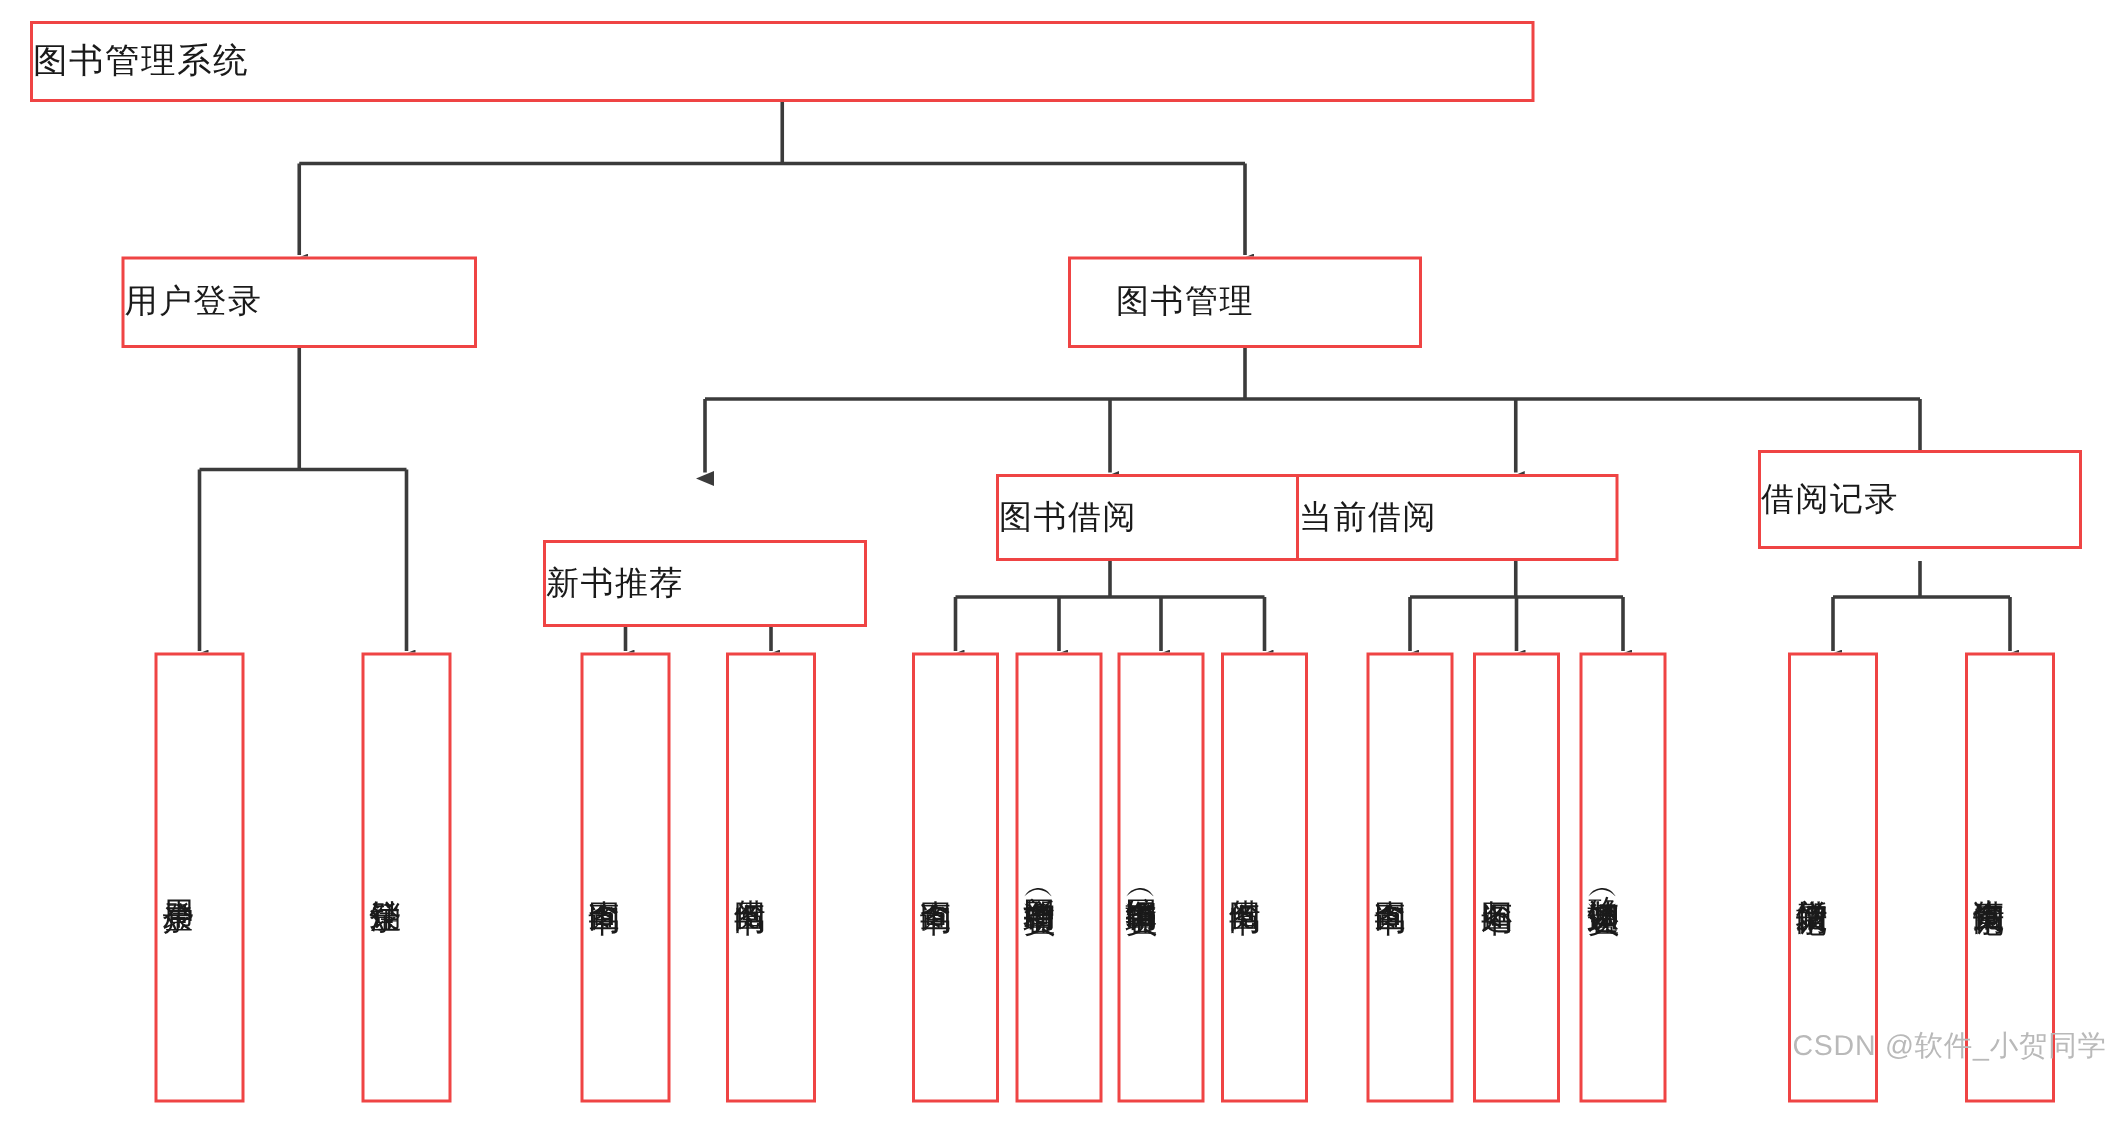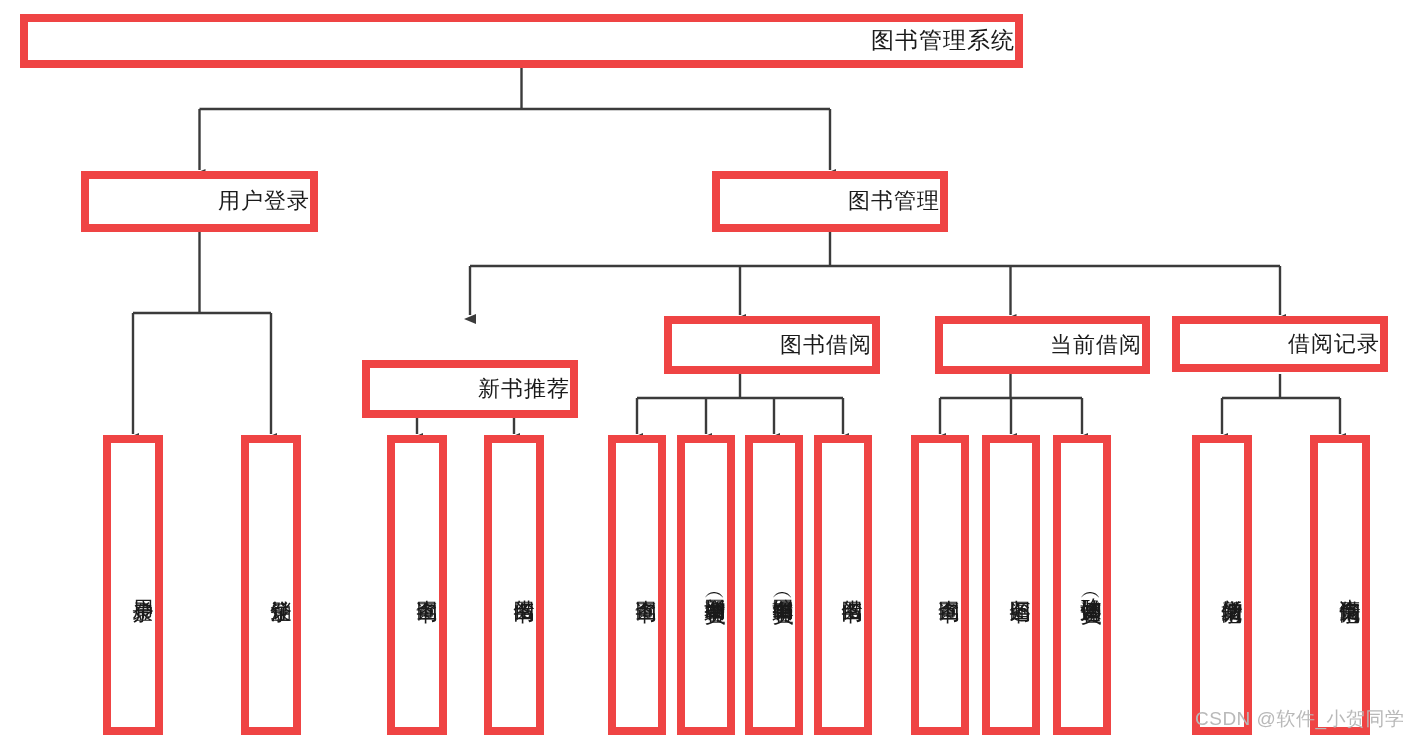--- a/index.html
+++ b/index.html
@@ -22,24 +22,24 @@
     left: 0;
     top: 0;
     width: 1405px;
     height: 747px;
     pointer-events: none;
   }
   .node {
     position: absolute;
     box-sizing: border-box;
     background: #ffffff;
-    border: 8px solid #ef4444;
+    border: 2px solid #ef4444;
     display: flex;
     align-items: center;
-    justify-content: flex-end;
+    justify-content: flex-start;
     color: #1a1a1a;
   }
   .node.horiz {
     font-size: 22px;
     letter-spacing: 1px;
     line-height: 1.2;
   }
   .node.vert {
     font-size: 21px;
     line-height: 1.18;
@@ -110,34 +110,34 @@
       </g>
   </svg>
 
   <div class="node horiz root" style="left: 20px; top: 14px; width: 1003px; height: 54px;">
     <span>图书管理系统</span>
   </div>
 
   <div class="node horiz" style="left: 81px; top: 171px; width: 237px; height: 61px;">
     <span>用户登录</span>
   </div>
-  <div class="node horiz" style="left: 712px; top: 171px; width: 236px; height: 61px;">
+  <div class="node horiz" style="left: 712px; top: 171px; width: 236px; height: 61px; padding-left: 30px;">
     <span>图书管理</span>
   </div>
 
   <div class="node horiz" style="left: 362px; top: 316px; width: 216px; height: 58px; margin-top: 44px;">
     <span>新书推荐</span>
   </div>
   <div class="node horiz" style="left: 632px; top: 316px; width: 216px; height: 58px; margin-left: 32px;">
     <span>图书借阅</span>
   </div>
-  <div class="node horiz" style="left: 935px; top: 316px; width: 215px; height: 58px;">
+  <div class="node horiz" style="left: 864px; top: 316px; width: 215px; height: 58px;">
     <span>当前借阅</span>
   </div>
-  <div class="node horiz" style="left: 1172px; top: 316px; width: 216px; height: 56px; padding-left: 36px;">
+  <div class="node horiz" style="left: 1172px; top: 300px; width: 216px; height: 66px;">
     <span>借阅记录</span>
   </div>
 
   <div class="node vert" style="left: 103px; top: 435px; width: 60px; height: 300px;">
     <span class="vlabel">用户登录</span>
   </div>
   <div class="node vert" style="left: 241px; top: 435px; width: 60px; height: 300px;">
     <span class="vlabel">注销登录</span>
   </div>
 
@@ -171,15 +171,15 @@
     <span class="vlabel">确认归还（管理员）</span>
   </div>
 
   <div class="node vert" style="left: 1192px; top: 435px; width: 60px; height: 300px;">
     <span class="vlabel">新增借阅记录</span>
   </div>
   <div class="node vert" style="left: 1310px; top: 435px; width: 60px; height: 300px;">
     <span class="vlabel">查询借阅记录</span>
   </div>
 
-  <div class="watermark" style="left: 1195px; top: 706px; text-align: center;">CSDN @软件_小贺同学</div>
+  <div class="watermark" style="left: 1195px; top: 684px; text-align: center;">CSDN @软件_小贺同学</div>
 
 </div>
 
 </body></html>

